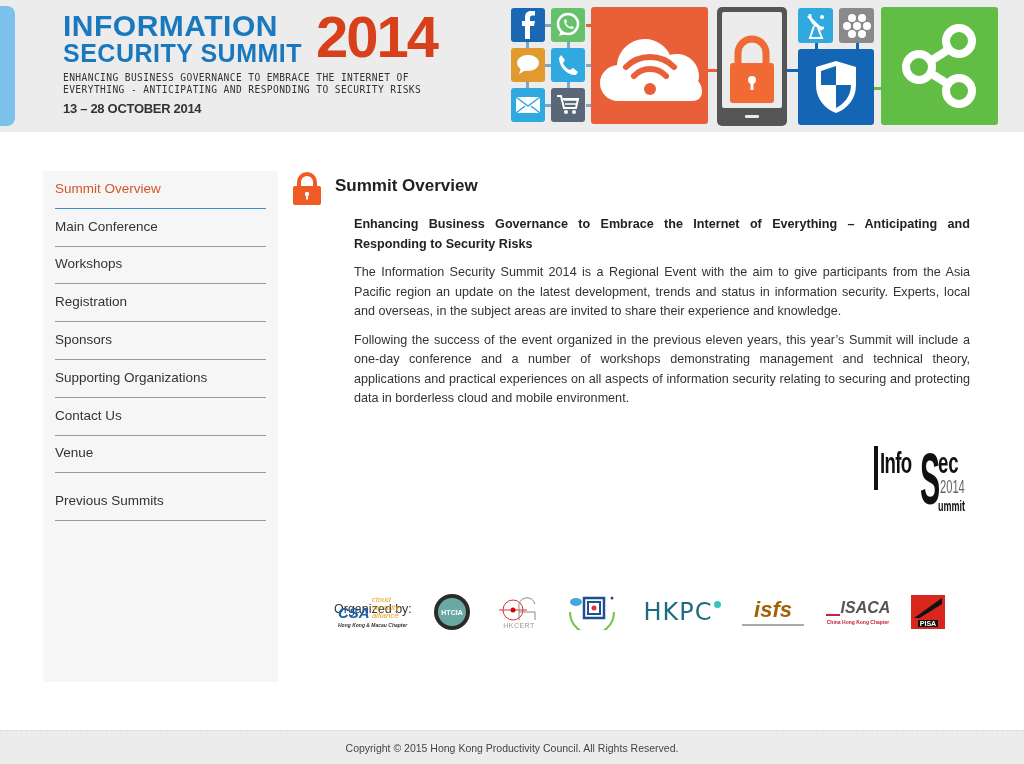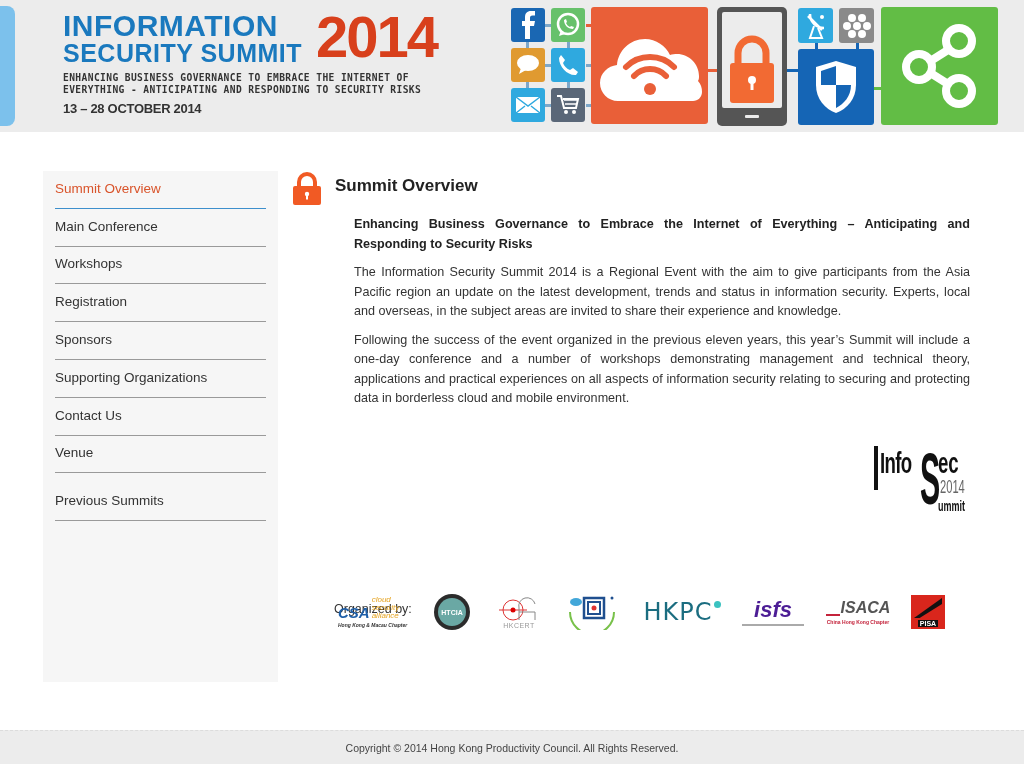--- a/index.html
+++ b/index.html
@@ -6,21 +6,21 @@
     html, body { width: 1024px; height: 764px; overflow: hidden; background: #ffffff; }
     body { font-family: "Liberation Sans", sans-serif; color: #333; position: relative; }
 
     
     .banner { position: absolute; left: 0; top: 0; width: 1024px; height: 132px; background: #ececec; }
     .banner .left-tab { position: absolute; left: 0; top: 6px; width: 15px; height: 120px; background: #7cc1ec; border-radius: 0 8px 8px 0; }
     .logo-title { position: absolute; left: 63px; top: 12px; }
     .logo-line1 { font-weight: bold; font-size: 30px; color: #1a79be; letter-spacing: 0.5px; line-height: 28px; }
     .logo-line2 { font-weight: bold; font-size: 25px; color: #1a79be; letter-spacing: 0.5px; line-height: 26px; }
     .logo-year { position: absolute; left: 316px; top: 6px; font-weight: bold; font-size: 58px; color: #d8401c; letter-spacing: -2px; line-height: 62px; }
-    .logo-tagline { position: absolute; left: 63px; top: 72px; font-family: "DejaVu Sans Mono", monospace; font-weight: bold; font-size: 9.6px; color: #333; line-height: 12px; letter-spacing: 0.4px; }
+    .logo-tagline { position: absolute; left: 63px; top: 72px; font-family: "DejaVu Sans Mono", monospace; font-weight: normal; font-size: 9.6px; color: #333; line-height: 12px; letter-spacing: 0.4px; }
     .logo-date { position: absolute; left: 63px; top: 101px; font-weight: bold; font-size: 13px; color: #333; letter-spacing: -0.3px; }
 
     .tile { position: absolute; border-radius: 3px; display: flex; align-items: center; justify-content: center; color: #fff; }
     .connector { position: absolute; background: #7da7c9; }
 
     
     .sidebar { position: absolute; left: 43px; top: 171px; width: 235px; height: 511px; background: #f6f6f6; }
     .nav-item { position: absolute; left: 12px; width: 211px; height: 37.8px; border-bottom: 1px solid #9a9a9a; display: flex; align-items: center; font-size: 13.5px; color: #333; padding-bottom: 2px; cursor: pointer; }
     .nav-item.active { color: #d9542b; border-bottom-color: #3d8fcc; }
 
@@ -251,35 +251,35 @@
       <circle cx="46" cy="4" r="1.5" fill="#1f4f8f"></circle>
     </svg>
   </div>
 
   <div class="org" style="left:308px;width:80px;">
     <span style="font-size:24px;color:#1b6d80;letter-spacing:1px;font-family:'DejaVu Sans',sans-serif;">HKPC</span>
     <span style="width:7px;height:7px;border-radius:50%;background:#3bc2c0;margin-top:-16px;margin-left:1px;"></span>
   </div>
 
   <div class="org" style="left:404px;width:70px;flex-direction:column;">
-    <span style="font-size:22px;font-weight:bold;font-style:italic;color:#4c1d95;line-height:22px;">isfs</span>
+    <span style="font-size:22px;font-weight:bold;font-style:italic;color:#a16207;line-height:22px;">isfs</span>
     <span style="width:62px;height:2px;background:#aaa;margin-top:3px;"></span>
   </div>
 
   <div class="org" style="left:484px;width:80px;flex-direction:column;">
     <div style="display:flex;align-items:flex-end;">
       <span style="width:14px;height:2px;background:#c4233b;margin-right:1px;"></span>
       <span style="font-size:16px;font-weight:bold;font-style:italic;color:#555;line-height:16px;">ISACA</span>
     </div>
     <span style="font-size:5px;color:#c4233b;font-weight:bold;margin-top:3px;">China Hong Kong Chapter</span>
   </div>
 
   <div class="org" style="left:574px;width:40px;">
     <div style="width:34px;height:34px;background:#d9261c;position:relative;display:flex;align-items:flex-end;justify-content:center;">
       <div style="position:absolute;left:3px;top:3px;width:28px;height:20px;background:#111;clip-path:polygon(0 100%,100% 0,100% 30%,20% 100%);"></div>
       <span style="font-size:7px;font-weight:bold;color:#fff;background:#111;padding:0 2px;margin-bottom:2px;">PISA</span>
     </div>
   </div>
 </div>
 
 <footer class="footer">
-  <span>Copyright © 2014 Hong Kong Productivity Council. All Rights Reserved.</span>
+  <span>Copyright © 2015 Hong Kong Productivity Council. All Rights Reserved.</span>
 </footer>
 
 </body></html>

